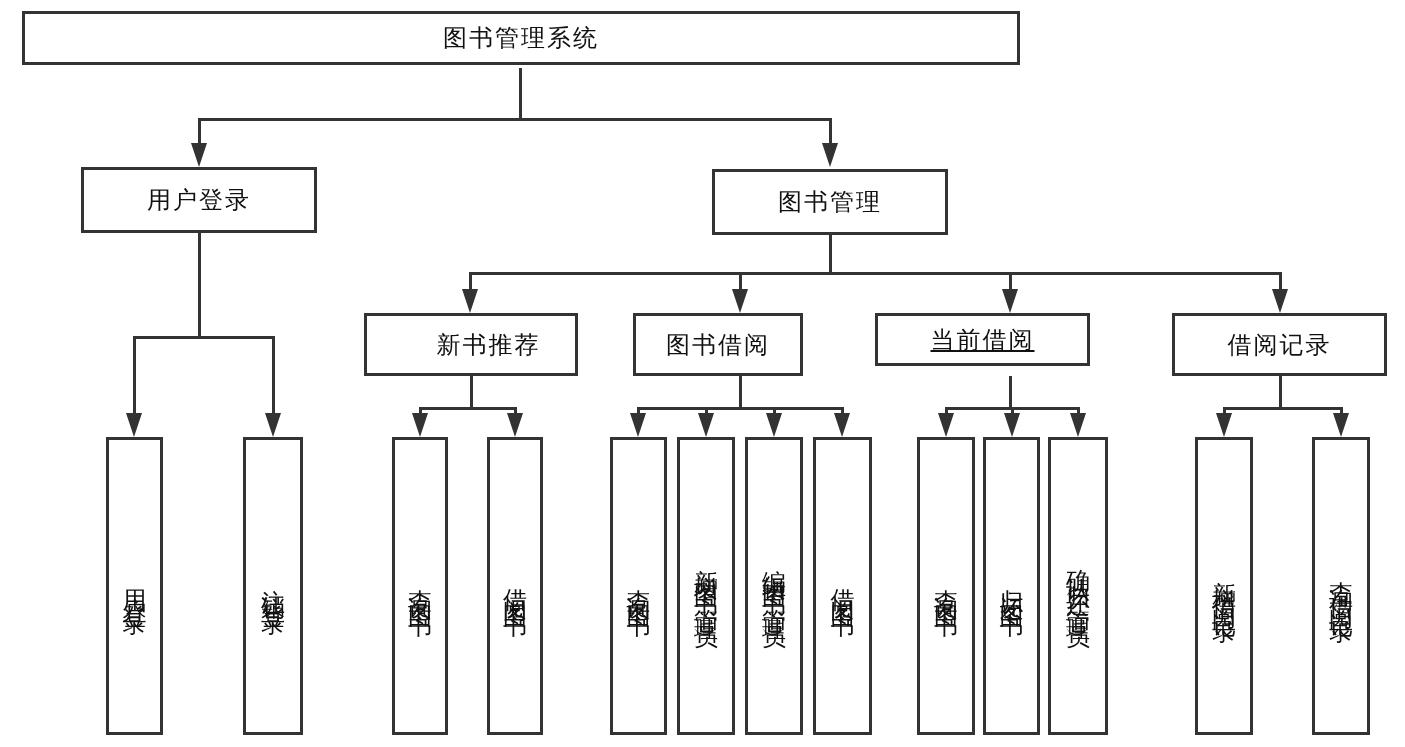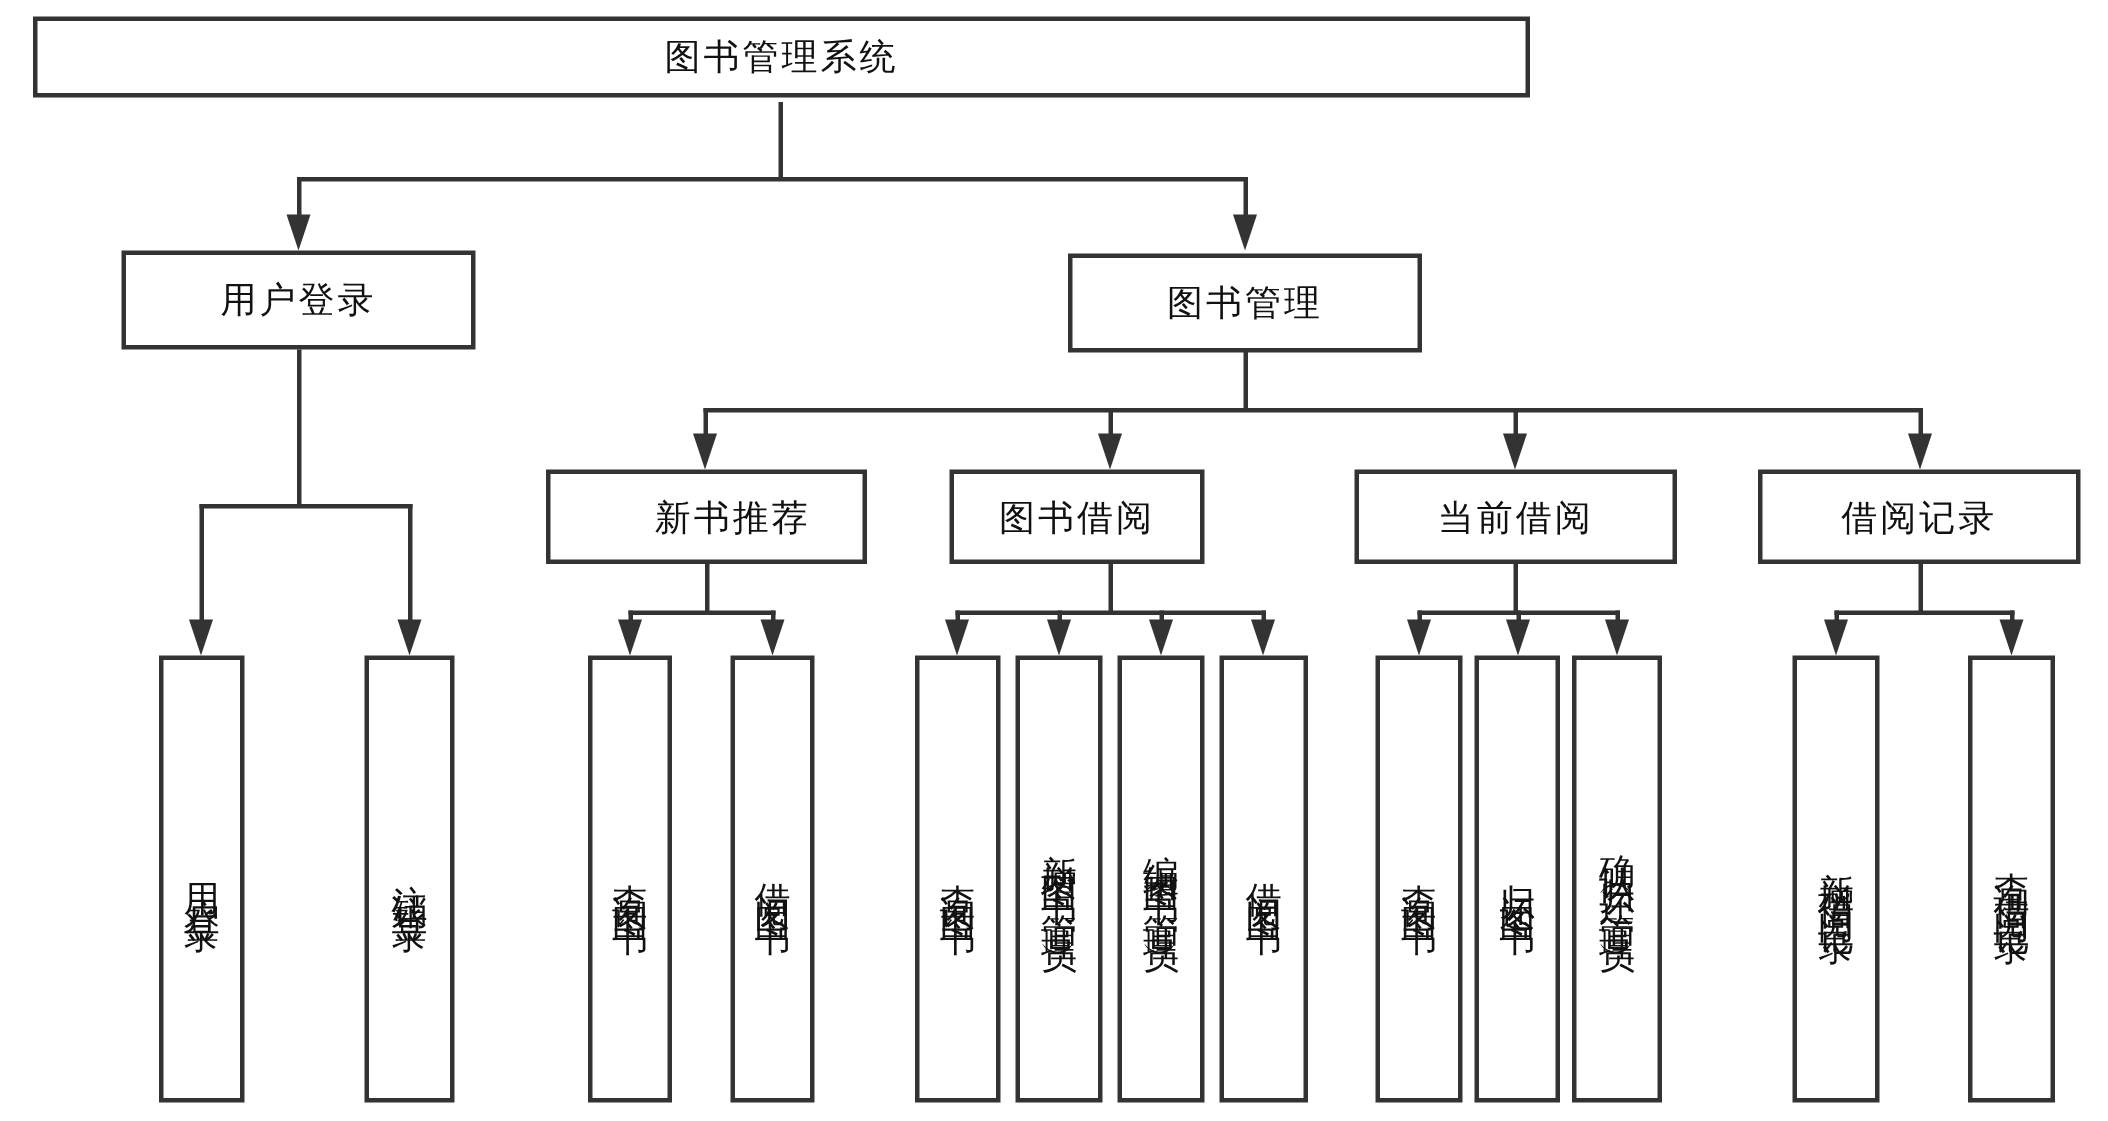--- a/index.html
+++ b/index.html
@@ -83,21 +83,21 @@
   <div class="arrowhead" style="left:462px; top:289px;"></div>
   <div class="vline" style="left:739px; top:272px; height:19px;"></div>
   <div class="arrowhead" style="left:732px; top:289px;"></div>
   <div class="vline" style="left:1009px; top:272px; height:19px;"></div>
   <div class="arrowhead" style="left:1002px; top:289px;"></div>
   <div class="vline" style="left:1279px; top:272px; height:19px;"></div>
   <div class="arrowhead" style="left:1272px; top:289px;"></div>
 
   <div class="node" style="left:364px; top:313px; width:214px; height:63px;padding-left:35px;">新书推荐</div>
   <div class="node" style="left:633px; top:313px; width:170px; height:63px;">图书借阅</div>
-  <div class="node" style="left:903px; top:313px; width:215px; height:63px;">当前借阅</div>
+  <div class="node" style="left:875px; top:313px; width:215px; height:53px;text-decoration:underline;">当前借阅</div>
   <div class="node" style="left:1172px; top:313px; width:215px; height:63px;">借阅记录</div>
 
   <div class="vline" style="left:470px; top:376px; height:33px;"></div>
   <div class="hline" style="left:419px; top:407px; width:98px;"></div>
   <div class="vline" style="left:419px; top:407px; height:8px;"></div>
   <div class="arrowhead" style="left:412px; top:413px;"></div>
   <div class="vline" style="left:514px; top:407px; height:8px;"></div>
   <div class="arrowhead" style="left:507px; top:413px;"></div>
 
   <div class="vline" style="left:739px; top:376px; height:33px;"></div>

